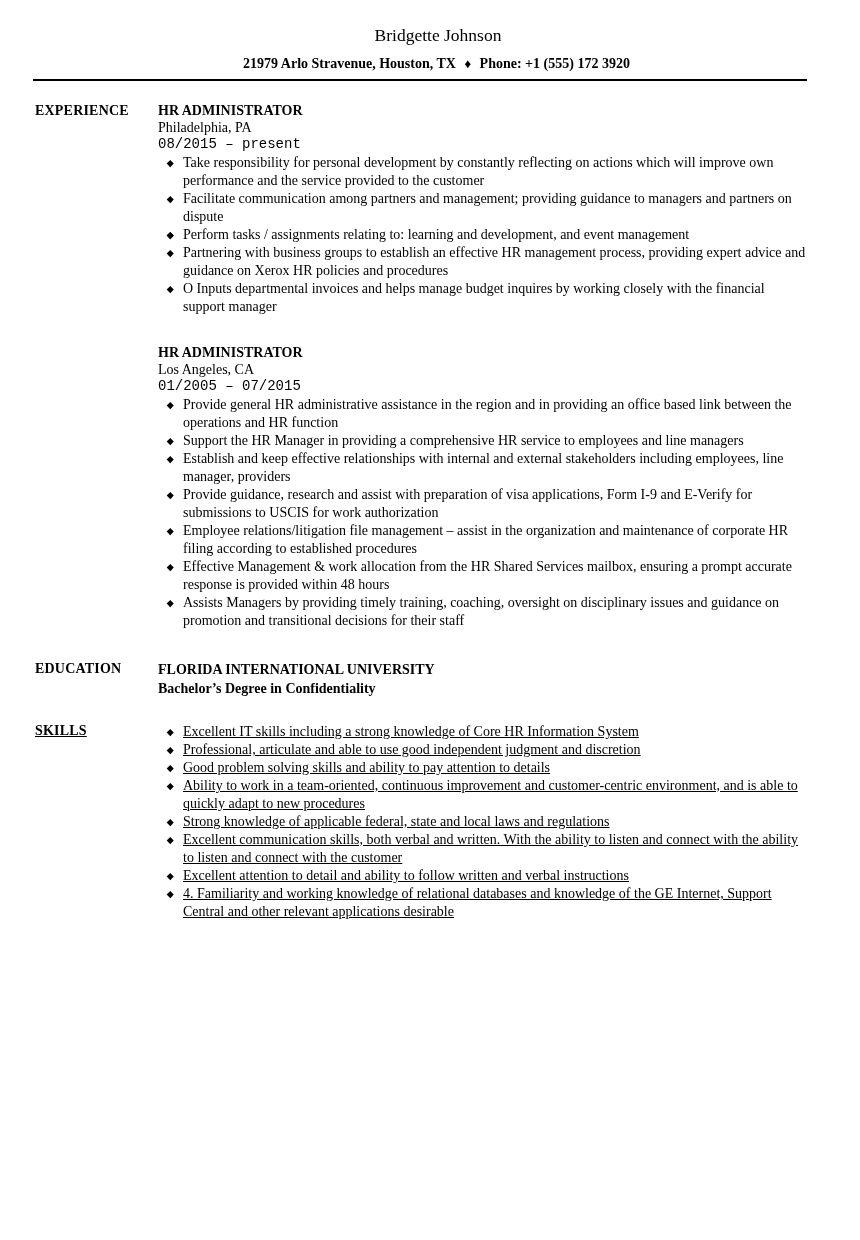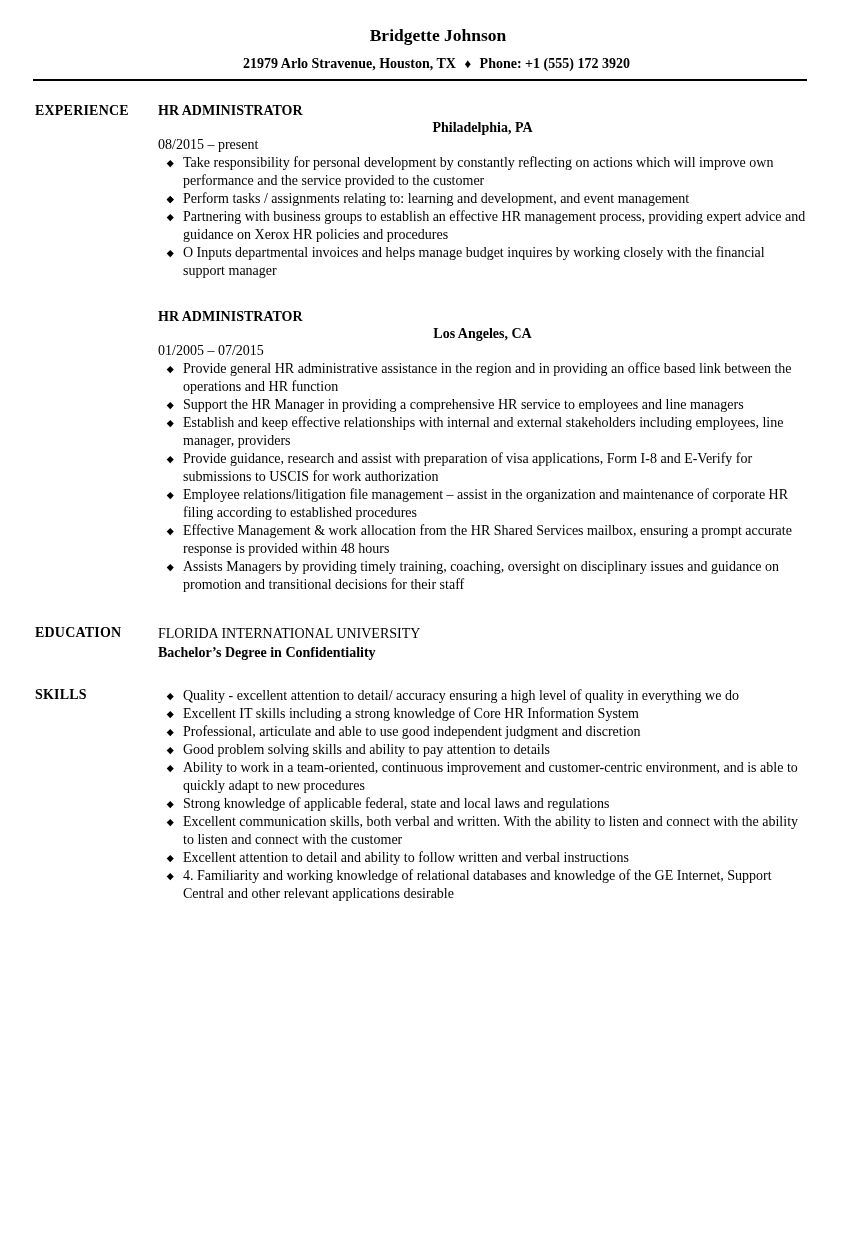--- a/index.html
+++ b/index.html
@@ -8,49 +8,49 @@
     width: 860px; height: 1240px;
     background: #ffffff;
     color: #000000;
     font-family: "Liberation Serif", serif;
     font-size: 14px;
   }
   .page { position: relative; width: 860px; height: 1240px; overflow: hidden; }
 
   
   .header { text-align: center; padding-top: 25px; }
-  .name { font-size: 17.5px; font-weight: 700; line-height: 20px; margin-left: 16px; }
+  .name { font-size: 17.5px; font-weight: 400; line-height: 20px; margin-left: 16px; }
   .contact { font-weight: 700; margin-top: 10px; line-height: 17px; margin-left: 13px; }
   .contact .sep { display: inline-block; padding: 0 5px; font-size: 13px; }
   .rule { height: 2px; background: #000000; margin: 7px 53px 0 33px; }
 
   
   .main { margin: 21px 53px 0 35px; }
   .section { display: flex; align-items: flex-start; }
   .section-label { flex: 0 0 123px; width: 123px; font-weight: 700; line-height: 17px; letter-spacing: 0.2px; }
   .section-content { flex: 1; min-width: 0; }
 
   .job-title    { font-weight: 700; line-height: 17px; }
-  .job-location { font-weight: 700; line-height: 17px; text-align: center; }
-  .job-dates    { line-height: 17px; }
+  .job-location { font-weight: 400; line-height: 17px; }
+  .job-dates    { line-height: 17px; font-family: Liberation Mono, monospace; }
   .job.second   { margin-top: 28px; }
 
   ul.blist { margin: 1px 0 0 0; padding: 0; list-style: none; }
   .blist li { position: relative; padding-left: 25px; line-height: 18px; }
   .blt {
     position: absolute; left: 10px; top: 6.5px;
     width: 4.5px; height: 4.5px; background: #000000;
     transform: rotate(45deg);
   }
 
   .section-education { margin-top: 30px; }
-  .edu-school { font-weight: 400; line-height: 19px; }
+  .edu-school { font-weight: 700; line-height: 19px; }
   .edu-degree { font-weight: 700; line-height: 19px; }
 
-  .section-skills { margin-top: 24px; }
+  .section-skills { margin-top: 24px; text-decoration: underline; }
 </style>
 </head>
 <body>
 
 <div class="page">
 
   <div class="header">
     <div class="name">Bridgette Johnson</div>
     <div class="contact">
       <span>21979 Arlo Stravenue, Houston, TX</span>
@@ -66,36 +66,37 @@
     <div class="section section-experience">
       <div class="section-label">EXPERIENCE</div>
       <div class="section-content">
 
         <div class="job">
           <div class="job-title">HR ADMINISTRATOR</div>
           <div class="job-location">Philadelphia, PA</div>
           <div class="job-dates">08/2015 – present</div>
           <ul class="blist">
             <li><span class="blt"></span><span>Take responsibility for personal development by constantly reflecting on actions which will improve own performance and the service provided to the customer</span></li>
+            <li><span class="blt"></span><span>Facilitate communication among partners and management; providing guidance to managers and partners on dispute</span></li>
             <li><span class="blt"></span></li>
             <li><span class="blt"></span><span>Perform tasks / assignments relating to: learning and development, and event management</span></li>
             <li><span class="blt"></span><span>Partnering with business groups to establish an effective HR management process, providing expert advice and guidance on Xerox HR policies and procedures</span></li>
             <li><span class="blt"></span><span>O Inputs departmental invoices and helps manage budget inquires by working closely with the financial support manager</span></li>
           </ul>
         </div>
 
         <div class="job second">
           <div class="job-title">HR ADMINISTRATOR</div>
           <div class="job-location">Los Angeles, CA</div>
           <div class="job-dates">01/2005 – 07/2015</div>
           <ul class="blist">
             <li><span class="blt"></span><span>Provide general HR administrative assistance in the region and in providing an office based link between the operations and HR function</span></li>
             <li><span class="blt"></span><span>Support the HR Manager in providing a comprehensive HR service to employees and line managers</span></li>
             <li><span class="blt"></span><span>Establish and keep effective relationships with internal and external stakeholders including employees, line manager, providers</span></li>
-            <li><span class="blt"></span><span>Provide guidance, research and assist with preparation of visa applications, Form I-8 and E-Verify for submissions to USCIS for work authorization</span></li>
+            <li><span class="blt"></span><span>Provide guidance, research and assist with preparation of visa applications, Form I-9 and E-Verify for submissions to USCIS for work authorization</span></li>
             <li><span class="blt"></span><span>Employee relations/litigation file management – assist in the organization and maintenance of corporate HR filing according to established procedures</span></li>
             <li><span class="blt"></span><span>Effective Management &amp; work allocation from the HR Shared Services mailbox, ensuring a prompt accurate response is provided within 48 hours</span></li>
             <li><span class="blt"></span><span>Assists Managers by providing timely training, coaching, oversight on disciplinary issues and guidance on promotion and transitional decisions for their staff</span></li>
           </ul>
         </div>
 
       </div>
     </div>
 
     <div class="section section-education">
@@ -103,21 +104,20 @@
       <div class="section-content">
         <div class="edu-school">FLORIDA INTERNATIONAL UNIVERSITY</div>
         <div class="edu-degree">Bachelor’s Degree in Confidentiality</div>
       </div>
     </div>
 
     <div class="section section-skills">
       <div class="section-label">SKILLS</div>
       <div class="section-content">
         <ul class="blist">
-          <li><span class="blt"></span><span>Quality - excellent attention to detail/ accuracy ensuring a high level of quality in everything we do</span></li>
           <li><span class="blt"></span><span>Excellent IT skills including a strong knowledge of Core HR Information System</span></li>
           <li><span class="blt"></span><span>Professional, articulate and able to use good independent judgment and discretion</span></li>
           <li><span class="blt"></span><span>Good problem solving skills and ability to pay attention to details</span></li>
           <li><span class="blt"></span><span>Ability to work in a team-oriented, continuous improvement and customer-centric environment, and is able to quickly adapt to new procedures</span></li>
           <li><span class="blt"></span><span>Strong knowledge of applicable federal, state and local laws and regulations</span></li>
           <li><span class="blt"></span><span>Excellent communication skills, both verbal and written. With the ability to listen and connect with the ability to listen and connect with the customer</span></li>
           <li><span class="blt"></span><span>Excellent attention to detail and ability to follow written and verbal instructions</span></li>
           <li><span class="blt"></span><span>4. Familiarity and working knowledge of relational databases and knowledge of the GE Internet, Support Central and other relevant applications desirable</span></li>
         </ul>
       </div>

